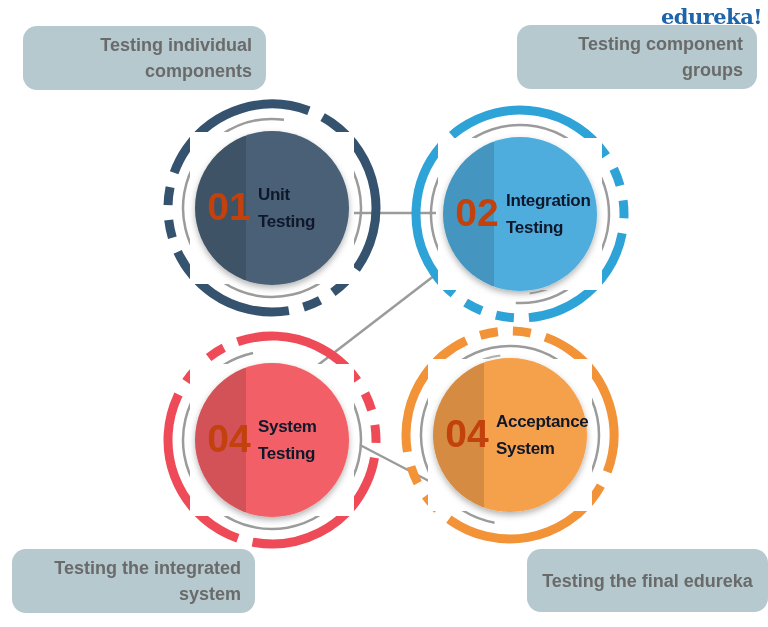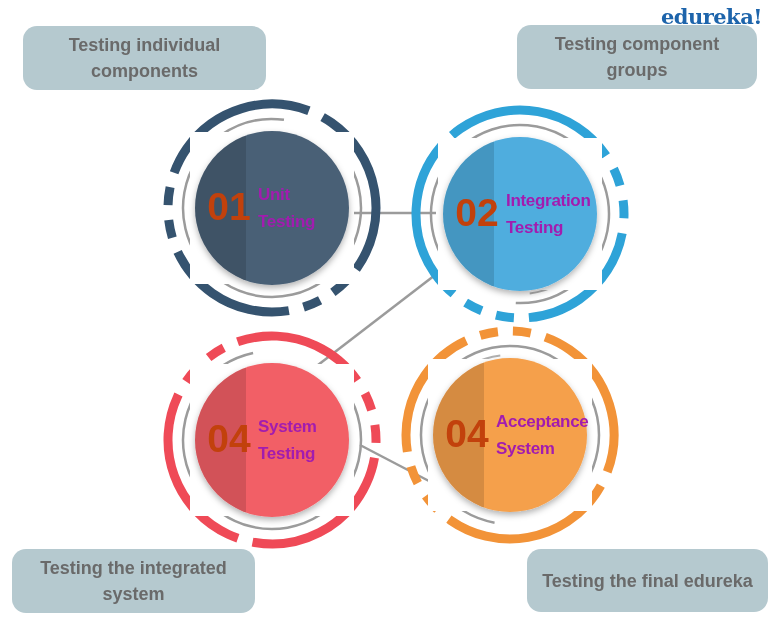--- a/index.html
+++ b/index.html
@@ -16,30 +16,30 @@
   .co-bl{left:12px;top:549px;width:243px;height:64px;}
   .co-br{left:527px;top:549px;width:241px;height:63px;}
   .step{position:absolute;width:240px;height:240px;}
   .step svg{position:absolute;left:0;top:0;}
   .st-1{left:152px;top:88px;}
   .st-2{left:400px;top:94px;}
   .st-3{left:152px;top:320px;}
   .st-4{left:390px;top:315px;text-decoration:underline;}
   .num{position:absolute;left:50px;top:97px;width:54px;text-align:center;
        color:#c2410c;font-weight:bold;font-size:39px;line-height:44px;}
-  .title{position:absolute;left:106px;top:93px;width:92px;color:#a21caf;
+  .title{position:absolute;left:106px;top:93px;width:92px;color:#0f172a;
          font-weight:bold;font-size:17px;line-height:27px;letter-spacing:-0.3px;}
   .dashed-ring{fill:none;stroke-width:9;
                stroke-dasharray:165 15 18 15 18 15 135 15 18 15 18 15;}
   .gray-ring{fill:none;stroke:#9b9b9b;stroke-width:2.5;stroke-dasharray:485 74;}
   .gray-ring2{fill:none;stroke:#b0b0b0;stroke-width:2;stroke-dasharray:60 500;}
   .connector{stroke-width:2.5;fill:none;}
   #connectors{position:absolute;left:0;top:0;z-index:0;}
   .step{z-index:1;}
-  .callout,.logo{z-index:2;}
+  .callout,.logo{z-index:2;text-align:right;}
 </style>
 </head>
 <body>
 
 <div id="stage">
 
   <svg id="connectors" width="768" height="627">
     <line class="connector" x1="350" y1="213" x2="436" y2="213" stroke="#9b9b9b"></line>
     <line class="connector" x1="452" y1="262" x2="318" y2="365" stroke="#9b9b9b"></line>
     <line class="connector" x1="360" y1="445" x2="450" y2="492" stroke="#9b9b9b"></line>

